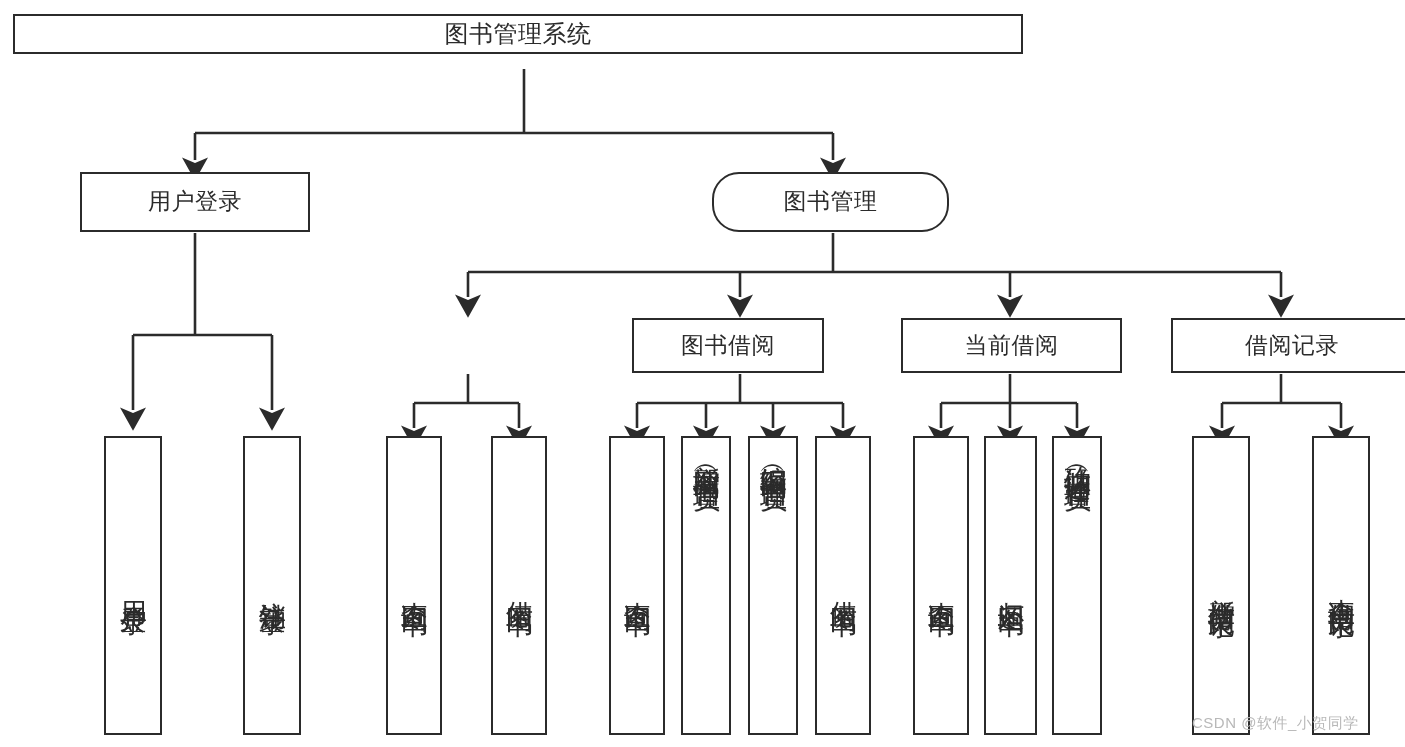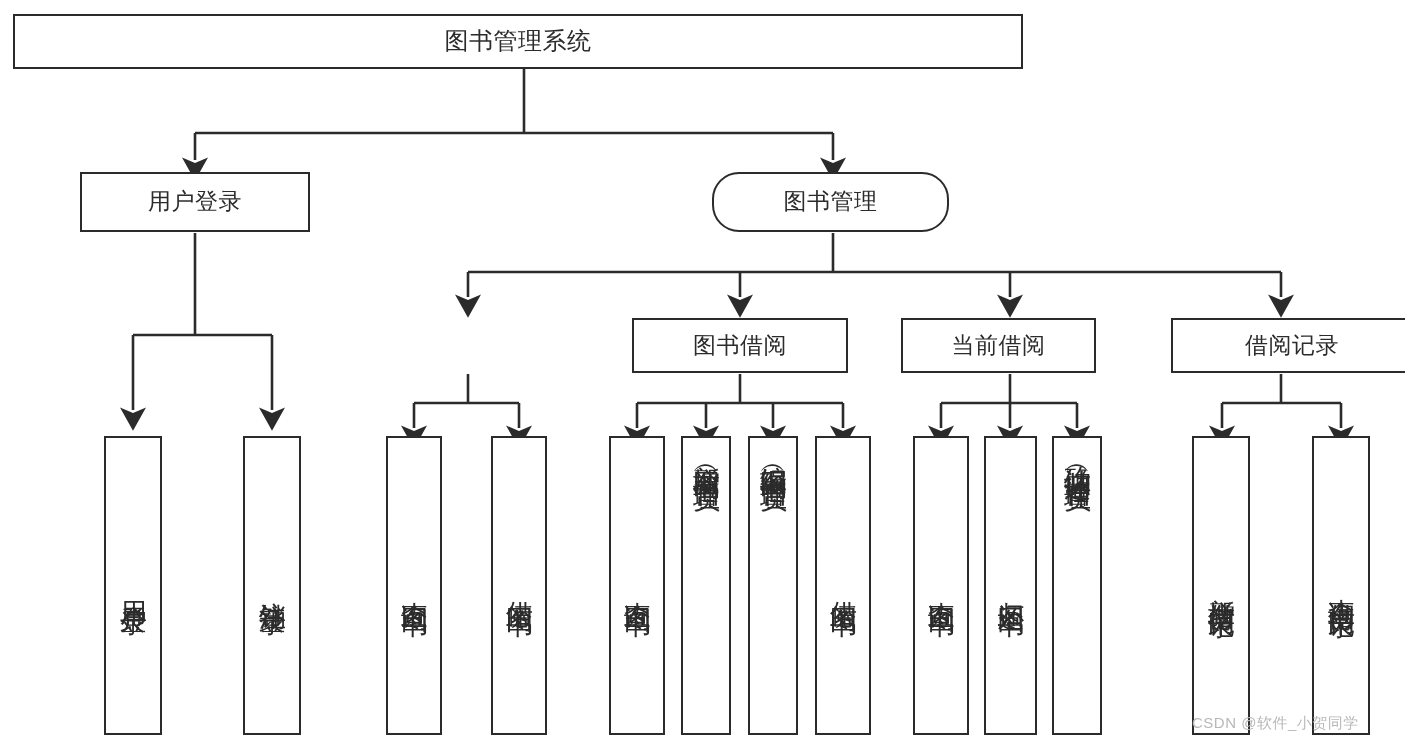--- a/index.html
+++ b/index.html
@@ -127,35 +127,35 @@
       <path d="M1010,403 L1010,428" marker-end="url(#arr)"></path>
       <path d="M1077,403 L1077,428" marker-end="url(#arr)"></path>
 
       <path d="M1281,374 L1281,403"></path>
       <path d="M1222,403 L1341,403"></path>
       <path d="M1222,403 L1222,428" marker-end="url(#arr)"></path>
       <path d="M1341,403 L1341,428" marker-end="url(#arr)"></path>
     </g>
   </svg>
 
-  <div class="node h-node" id="n-root" style="left:13px; top:14px; width:1010px; height:55px;">
+  <div class="node h-node" id="n-root" style="left:13px; top:14px; width:1010px; height:40px;">
     <span class="lbl">图书管理系统</span>
   </div>
 
   <div class="node h-node" style="left:80px; top:172px; width:230px; height:60px;">
     <span class="lbl">用户登录</span>
   </div>
   <div class="node h-node" style="left:712px; top:172px; width:237px; height:60px;border-radius:27px;">
     <span class="lbl">图书管理</span>
   </div>
 
-  <div class="node h-node" style="left:632px; top:318px; width:216px; height:55px;">
+  <div class="node h-node" style="left:632px; top:318px; width:192px; height:55px;">
     <span class="lbl">图书借阅</span>
   </div>
-  <div class="node h-node" style="left:901px; top:318px; width:195px; height:55px;">
+  <div class="node h-node" style="left:901px; top:318px; width:221px; height:55px;">
     <span class="lbl">当前借阅</span>
   </div>
   <div class="node h-node" style="left:1171px; top:318px; width:242px; height:55px;">
     <span class="lbl">借阅记录</span>
   </div>
 
   <div class="node v-node center" style="left:104px; top:436px; width:58px; height:299px;">
     <span class="lbl">用户登录</span>
   </div>
   <div class="node v-node center" style="left:243px; top:436px; width:58px; height:299px;">

